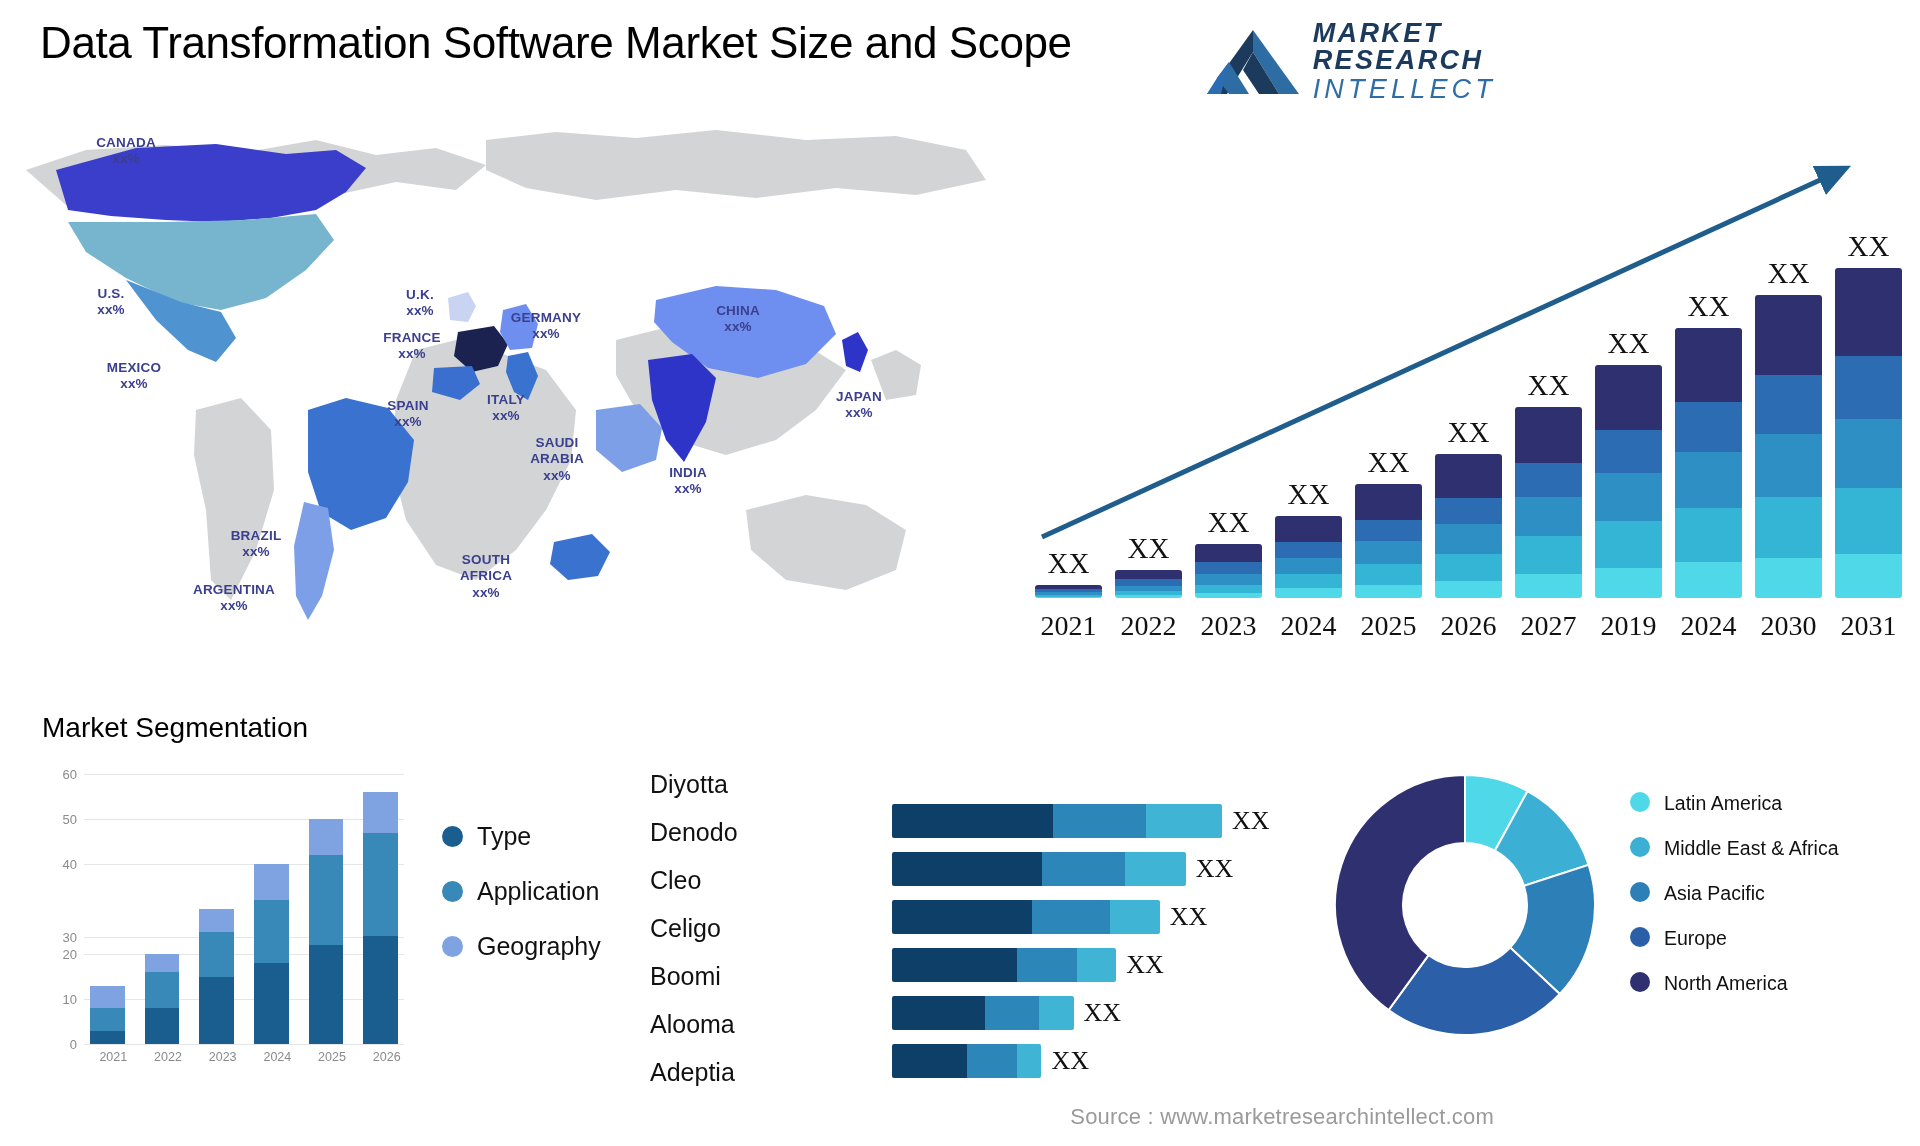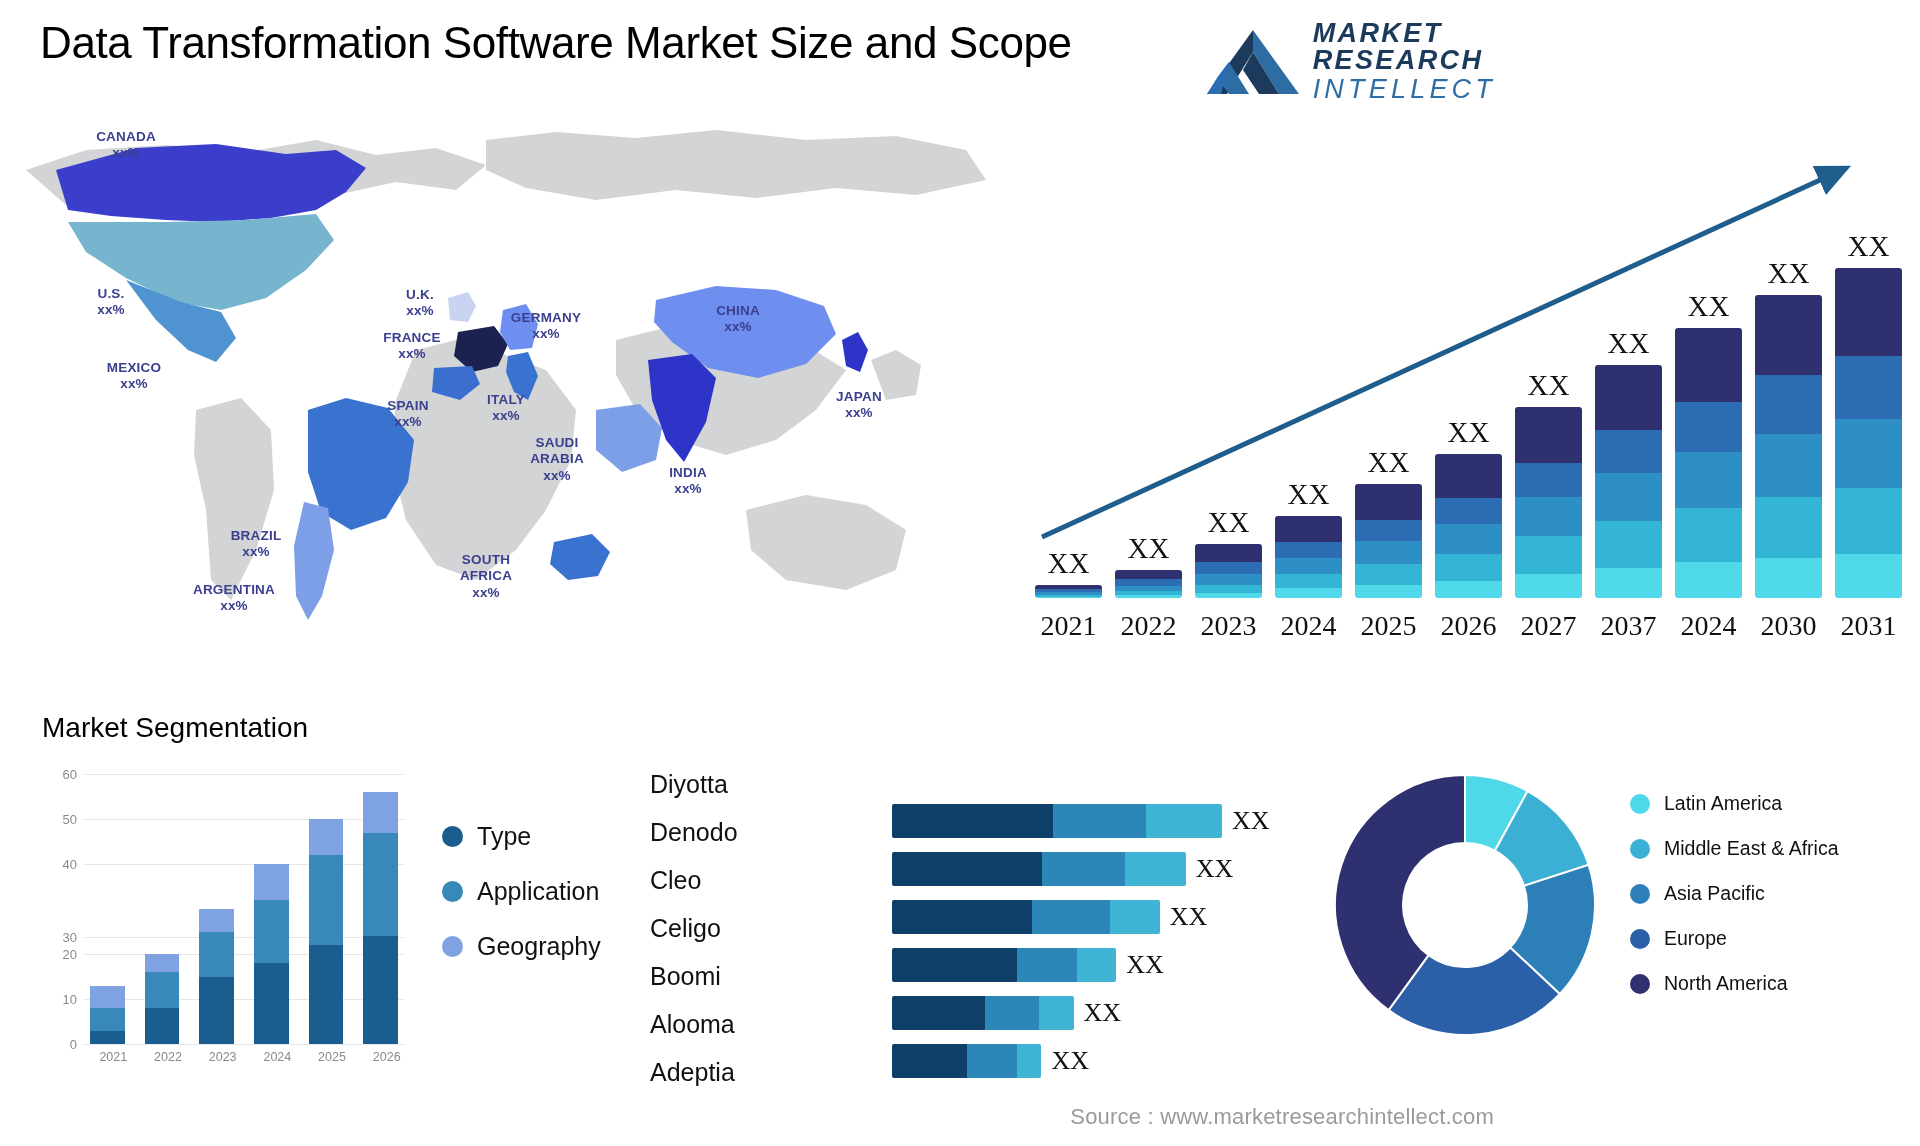--- a/index.html
+++ b/index.html
@@ -88,21 +88,21 @@
   .tkp-row { display: flex; align-items: center; height: 34px; }
   .tkp-bar { height: 34px; display: flex; border-radius: 2px; overflow: hidden; }
   .tkp-seg { height: 100%; }
   .tkp-val { font-size: 26px; color: #111; margin-left: 10px; font-family: "Liberation Serif", serif; }
 
   
   .reg-panel { position: absolute; left: 1330px; top: 700px; width: 580px; height: 420px; }
   .reg-title { position: absolute; left: 120px; top: 0; }
   .donut { position: absolute; left: 0px; top: 70px; }
   .reg-legend { position: absolute; left: 300px; top: 92px; display: flex; flex-direction: column; gap: 22px; }
-  .reg-row { display: flex; align-items: center; gap: 14px; }
+  .reg-row { display: flex; align-items: flex-start; gap: 14px; }
   .reg-dot { width: 20px; height: 20px; border-radius: 50%; flex: none; }
   .reg-txt { font-size: 19.5px; color: #111; line-height: 1.18; max-width: 180px; }
 
   .source {
     position: absolute; right: 30px; bottom: 16px;
     font-size: 22px; color: #9a9a9a; letter-spacing: 0.2px;
   }
 </style>
 </head>
 <body>
@@ -149,21 +149,21 @@
       <path d="M418,258 L456,256 L464,274 L444,290 L416,282 Z" fill="#3a6fd0"></path>
       <path d="M487,200 L510,194 L522,214 L516,238 L494,240 L484,222 Z" fill="#6f8ff0"></path>
       <path d="M492,246 L512,242 L522,266 L512,290 L498,282 L490,262 Z" fill="#3a72cf"></path>
       <path d="M580,300 L624,294 L646,318 L640,350 L606,362 L580,340 Z" fill="#7d9fe8"></path>
       <path d="M538,432 L576,424 L594,442 L582,466 L552,470 L534,454 Z" fill="#3a72cf"></path>
       <path d="M640,190 L700,176 L760,180 L808,196 L820,224 L790,254 L742,268 L692,258 L656,232 L638,212 Z" fill="#6f8ff0"></path>
       <path d="M632,250 L676,244 L700,268 L690,312 L668,352 L650,330 L636,290 Z" fill="#2f34c8"></path>
       <path d="M826,230 L842,222 L852,240 L844,262 L830,256 Z" fill="#2f34c8"></path>
     </svg>
     <div id="map-labels">
-        <div class="map-label" style="left: 110px; top: 19px; transform: translateX(-50%);">
+        <div class="map-label" style="left: 110px; top: 25px; transform: translateX(-50%);">
           <div>CANADA</div>
           <div>xx%</div>
         </div>
         <div class="map-label" style="left: 95px; top: 176px; transform: translateX(-50%);">
           <div>U.S.</div>
           <div>xx%</div>
         </div>
         <div class="map-label" style="left: 118px; top: 250px; transform: translateX(-50%);">
           <div>MEXICO</div>
           <div>xx%</div>
@@ -343,21 +343,21 @@
         </div>
       </div>
     <div class="growth-axis" id="growth-axis">
         <span>2021</span>
         <span>2022</span>
         <span>2023</span>
         <span>2024</span>
         <span>2025</span>
         <span>2026</span>
         <span>2027</span>
-        <span>2037</span>
+        <span>2019</span>
         <span>2024</span>
         <span>2030</span>
         <span>2031</span>
       </div>
   </div>
 
   <div class="seg-panel">
     <div class="sect-title seg-title">Market Segmentation</div>
     <div class="seg-plot">
       <div class="seg-grid" id="seg-grid">

